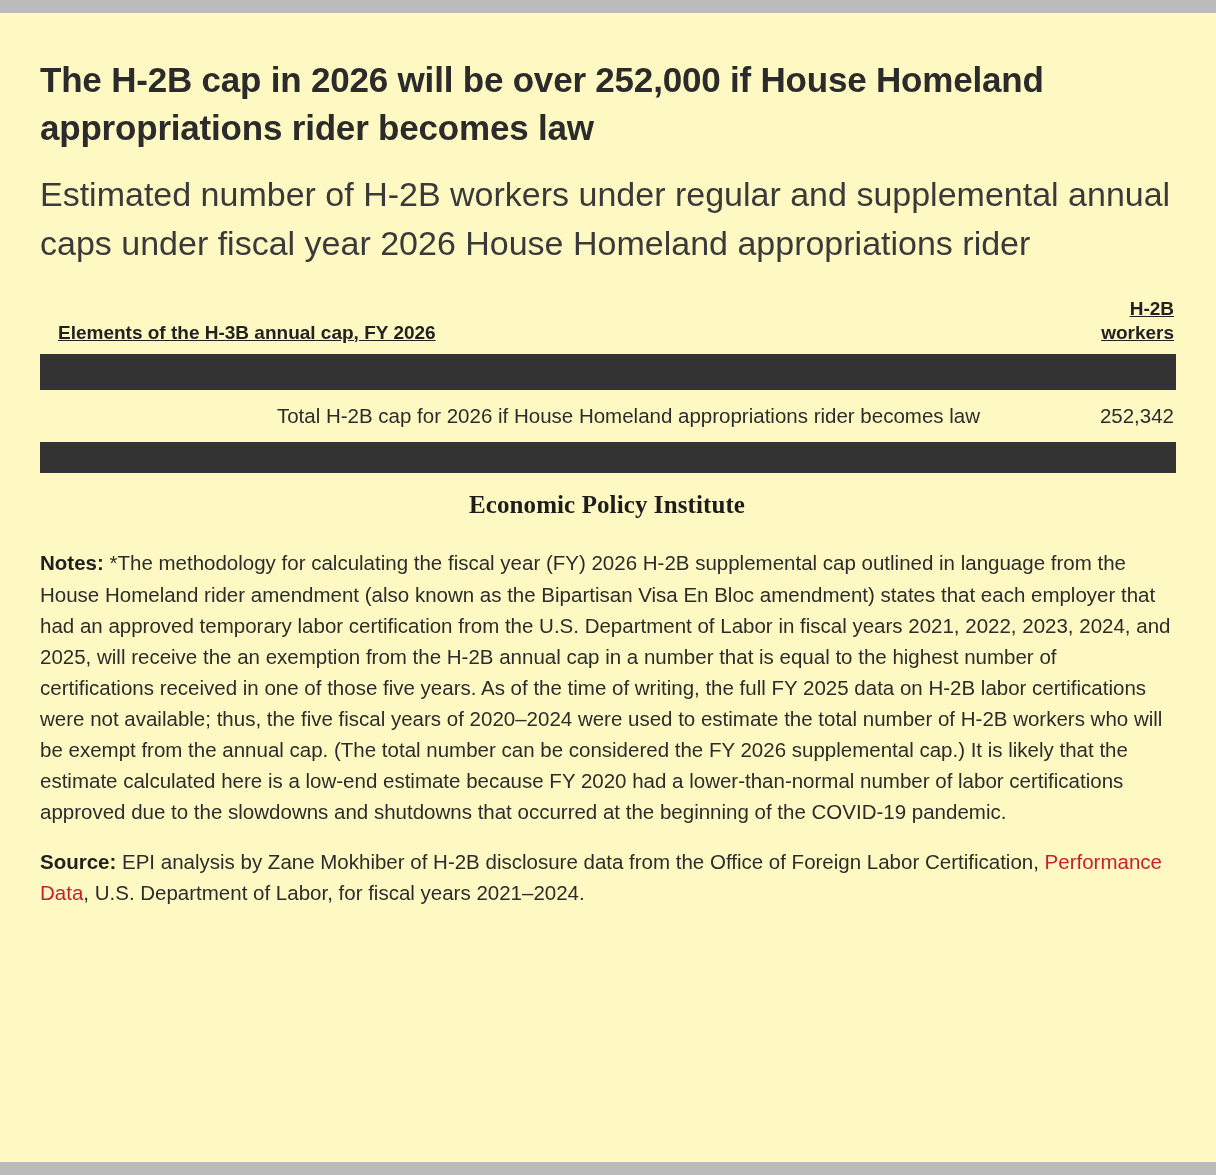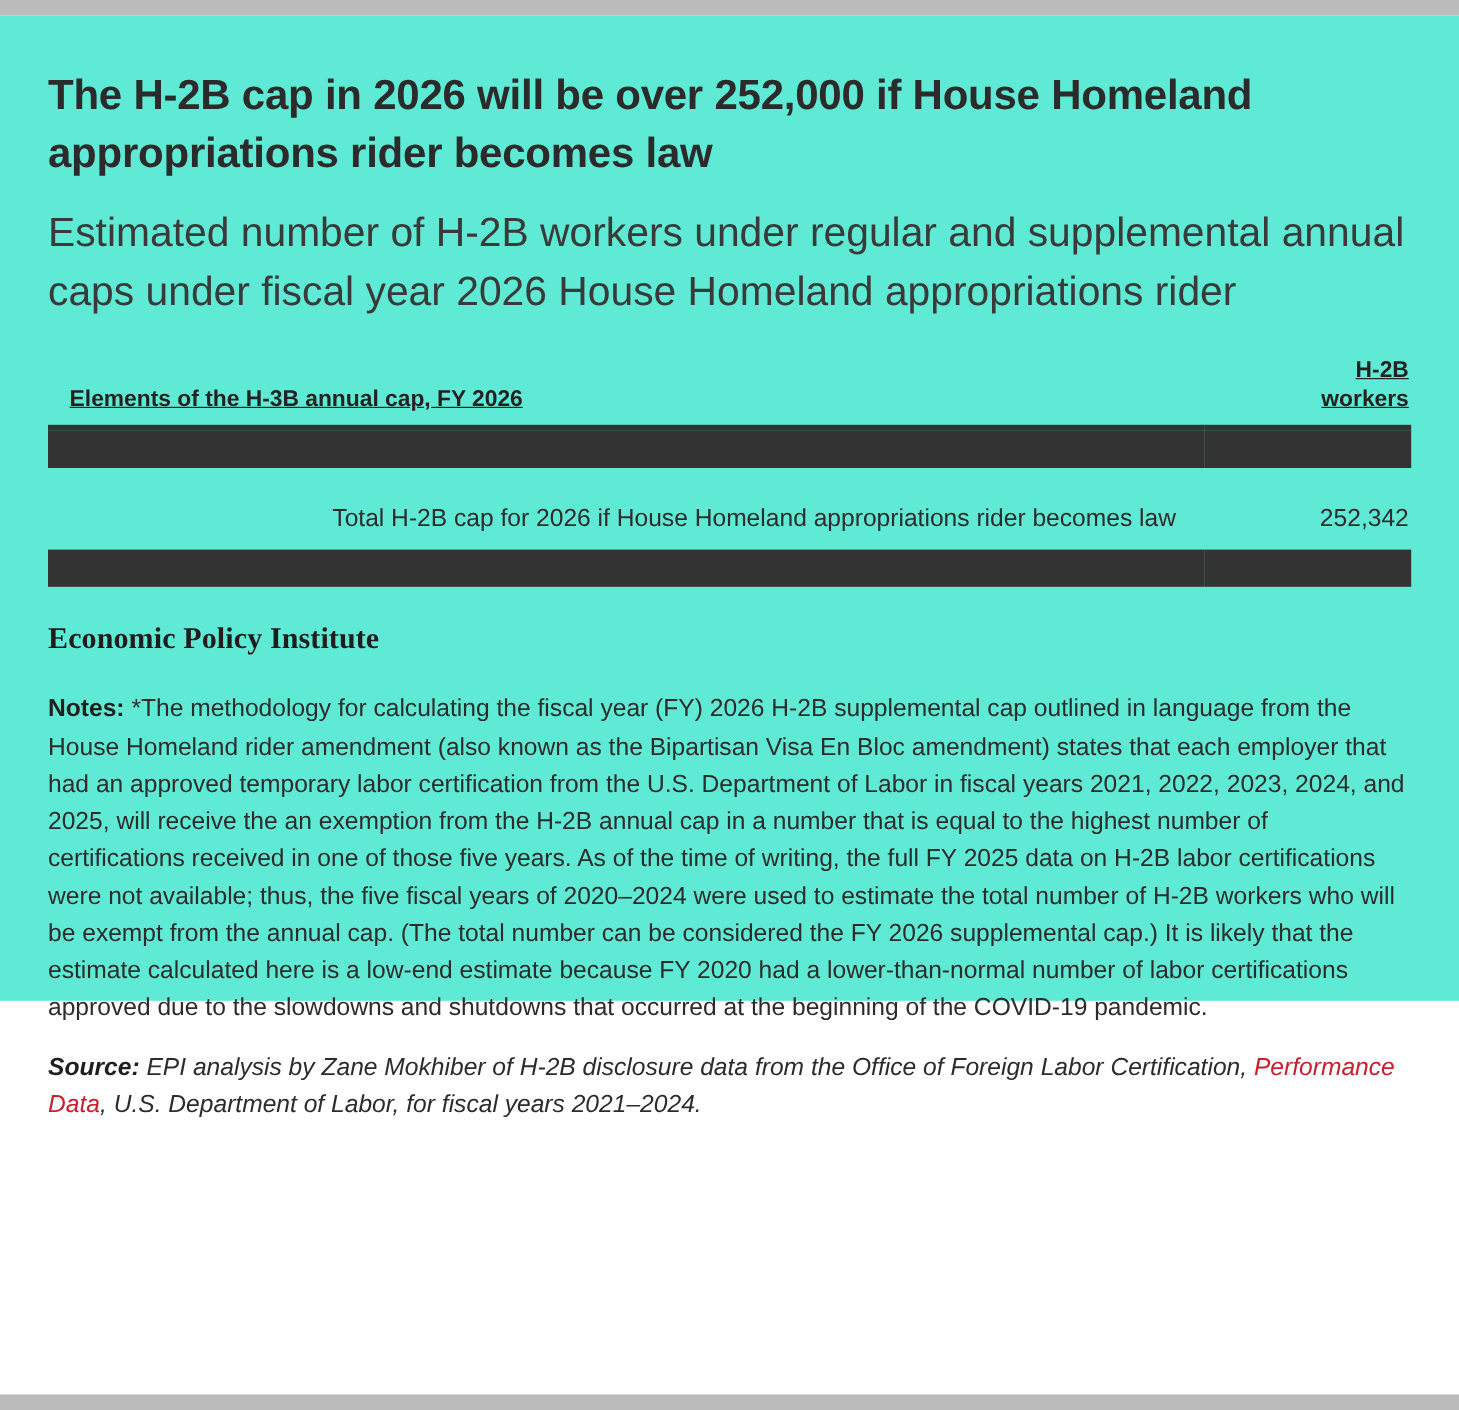--- a/index.html
+++ b/index.html
@@ -24,22 +24,22 @@
     background: #bbbbbb;
   }
   .edge-band.top { top: 0; }
   .edge-band.bottom { bottom: 0; }
 
   .page {
     position: absolute;
     top: 13px;
     left: 0;
     width: 1216px;
-    height: 821px;
-    background: #5eead4;
+    height: 1149px;
+    background: #fef9c3;
     box-sizing: border-box;
     padding: 0 40px;
   }
 
   
   .title {
     font-size: 35px;
     font-weight: bold;
     color: #2b2b2b;
     line-height: 1.38;
@@ -110,32 +110,32 @@
     text-align: right;
     padding-right: 2px;
     white-space: nowrap;
   }
   tr.row-highlight td {
     background: #e9eff7;
     padding-top: 11px;
     padding-bottom: 12px;
   }
   tr.row-total td {
-    padding-top: 27px;
+    padding-top: 11px;
     padding-bottom: 11px;
   }
   tr.row-total td.cell-label {
     text-align: right;
     padding-right: 24px;
   }
 
   
   .logo-line {
-    text-align: left;
-    margin-top: 30px;
+    text-align: center;
+    margin-top: 18px;
     padding-right: 2px;
   }
   .logo-line .logo-text {
     font-family: "Liberation Serif", "DejaVu Serif", serif;
     font-size: 25px;
     font-weight: bold;
     color: #1d1d1d;
     letter-spacing: 0.1px;
   }
 
@@ -143,21 +143,21 @@
   .notes-block {
     margin-top: 28px;
   }
   .note-para {
     font-size: 20.5px;
     color: #2c2c2c;
     line-height: 1.515;
     margin: 0;
     max-width: 1135px;
   }
-  .note-para + .note-para { margin-top: 19px; font-style: italic; }
+  .note-para + .note-para { margin-top: 19px; }
   .note-label {
     font-weight: bold;
     color: #1f1f1f;
     margin-top: 39px;
   }
   .link-red {
     color: #c8202e;
     text-decoration: none;
   }
 </style>

